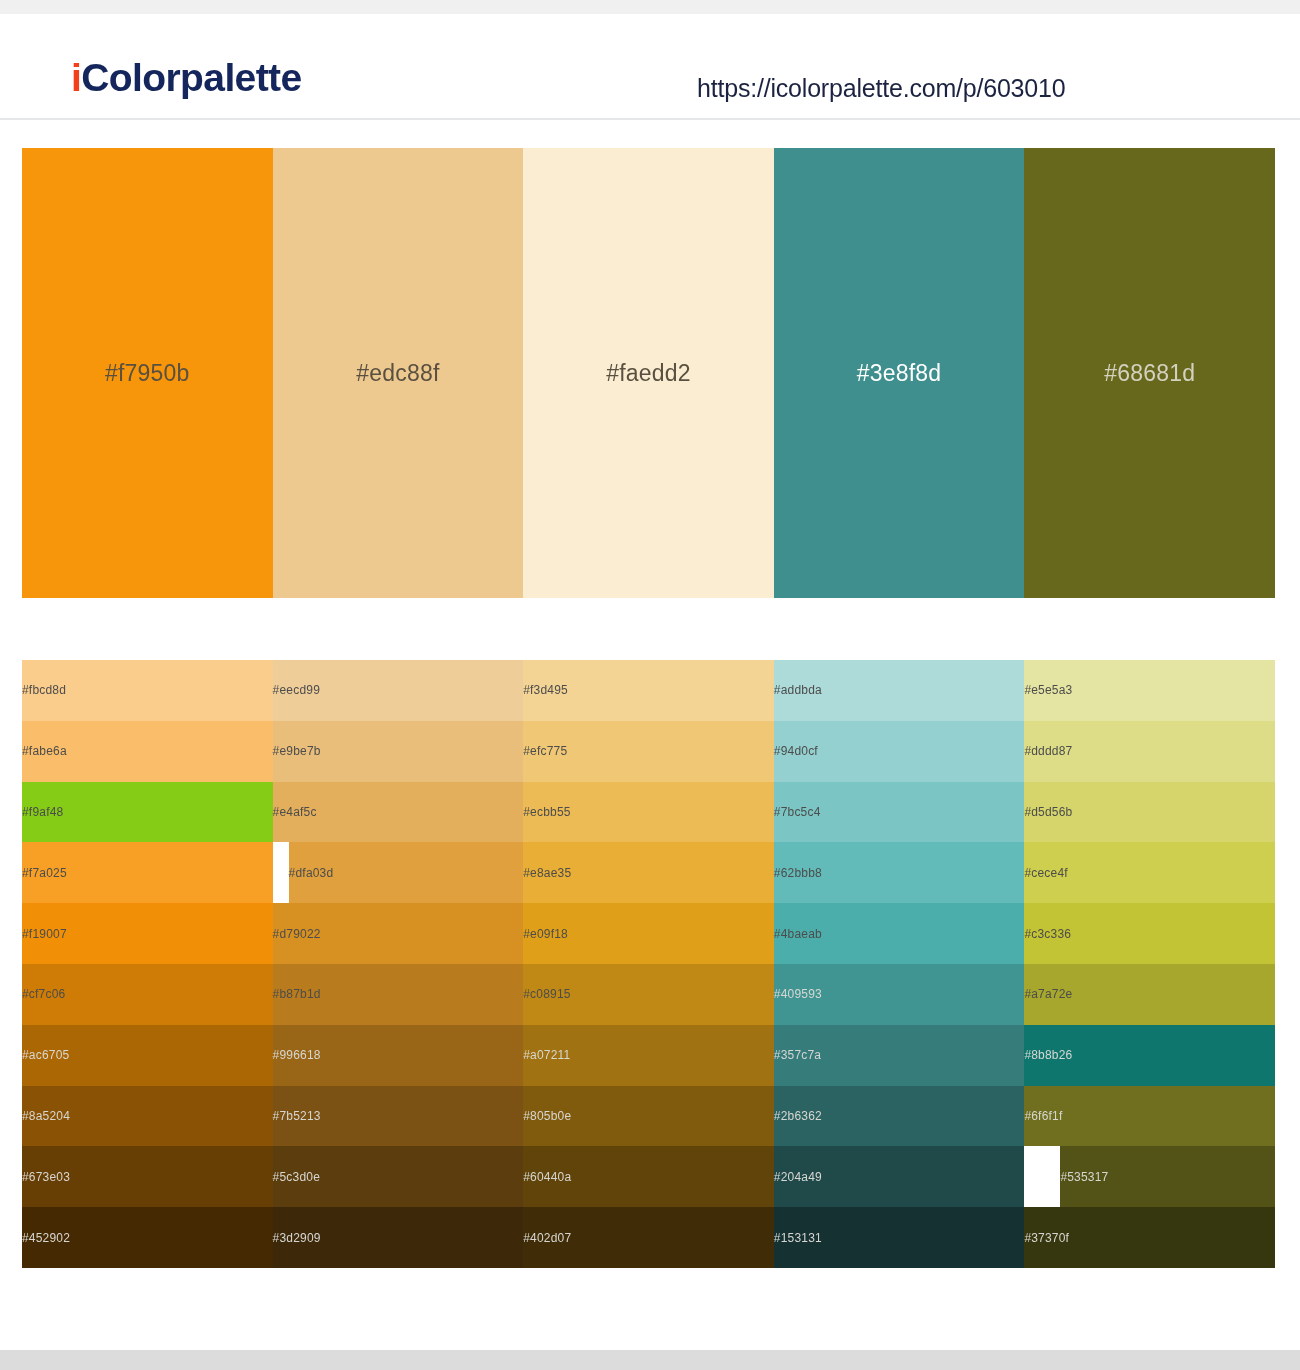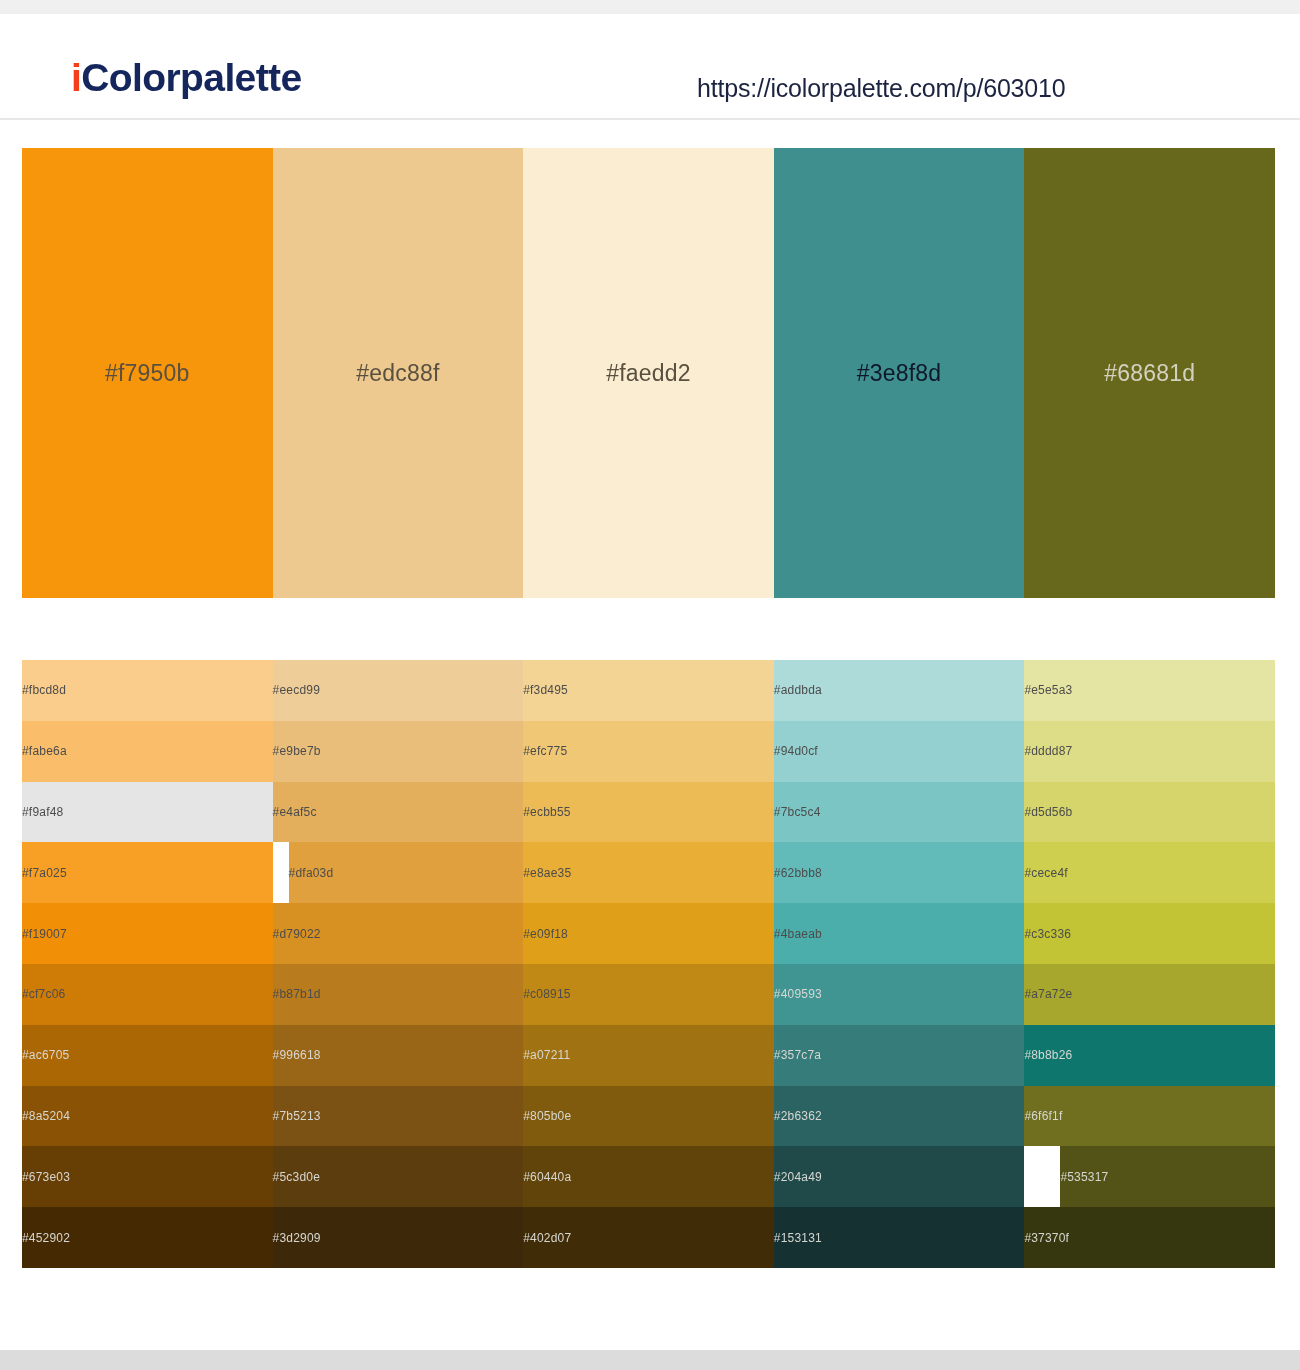--- a/index.html
+++ b/index.html
@@ -80,21 +80,21 @@
     left: 0;
     right: 0;
     top: 50%;
     transform: translateY(-50%);
     text-align: center;
     font-size: 23px;
     letter-spacing: 0.2px;
     font-family: "Liberation Sans", sans-serif;
   }
   .main-swatch.dark-text .hex { color: #595040; }
-  .main-swatch.light-text .hex { color: #0f172a; }
+  .main-swatch.light-text .hex { color: #ffffff; }
   .main-swatch.light-text-olive .hex { color: #d3d2c0; }
 
   
   .shades-grid {
     position: absolute;
     left: 22px;
     top: 660px;
     width: 1253px;
     height: 608px;
     display: flex;
@@ -163,21 +163,21 @@
     </div>
 
   <div class="shades-grid">
       <div class="shade-col">
         <div class="shade-cell t-dark" style="background: rgb(251, 205, 141);">
           <div class="hex">#fbcd8d</div>
         </div>
         <div class="shade-cell t-dark" style="background: rgb(250, 190, 106);">
           <div class="hex">#fabe6a</div>
         </div>
-        <div class="shade-cell t-dark" style="background: #e5e5e5;">
+        <div class="shade-cell t-dark" style="background: #84cc16;">
           <div class="hex">#f9af48</div>
         </div>
         <div class="shade-cell t-dark" style="background: rgb(247, 160, 37); padding-left: 37px;">
           <div class="hex">#f7a025</div>
         </div>
         <div class="shade-cell t-dark" style="background: rgb(241, 144, 7);">
           <div class="hex">#f19007</div>
         </div>
         <div class="shade-cell t-dark" style="background: rgb(207, 124, 6);">
           <div class="hex">#cf7c06</div>

